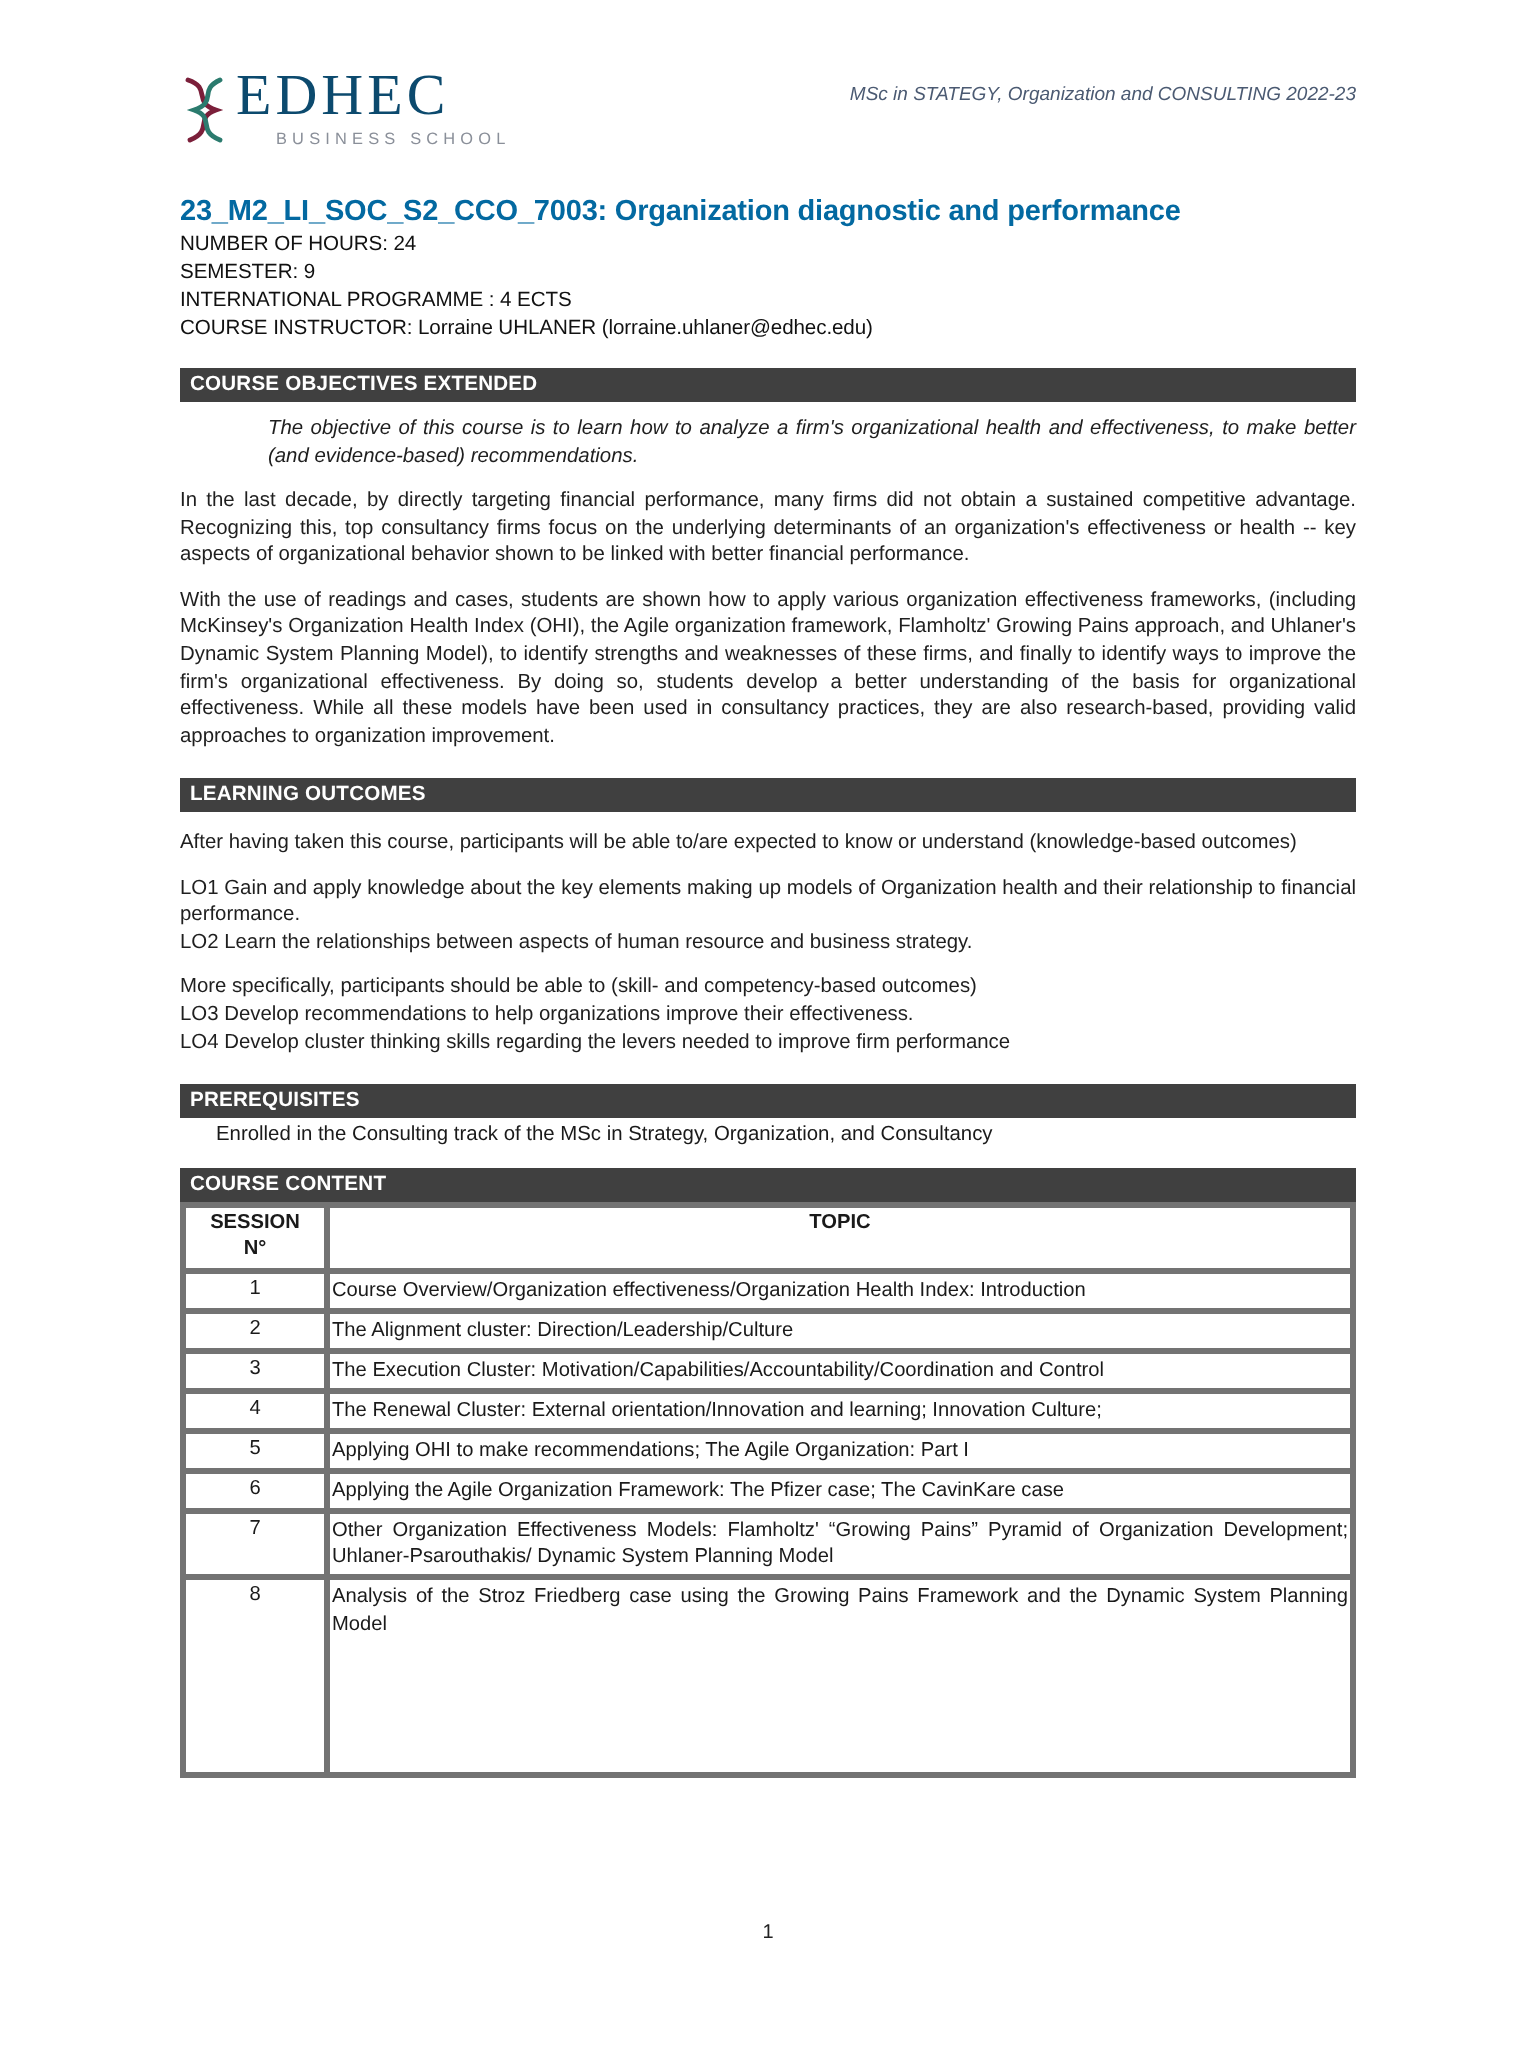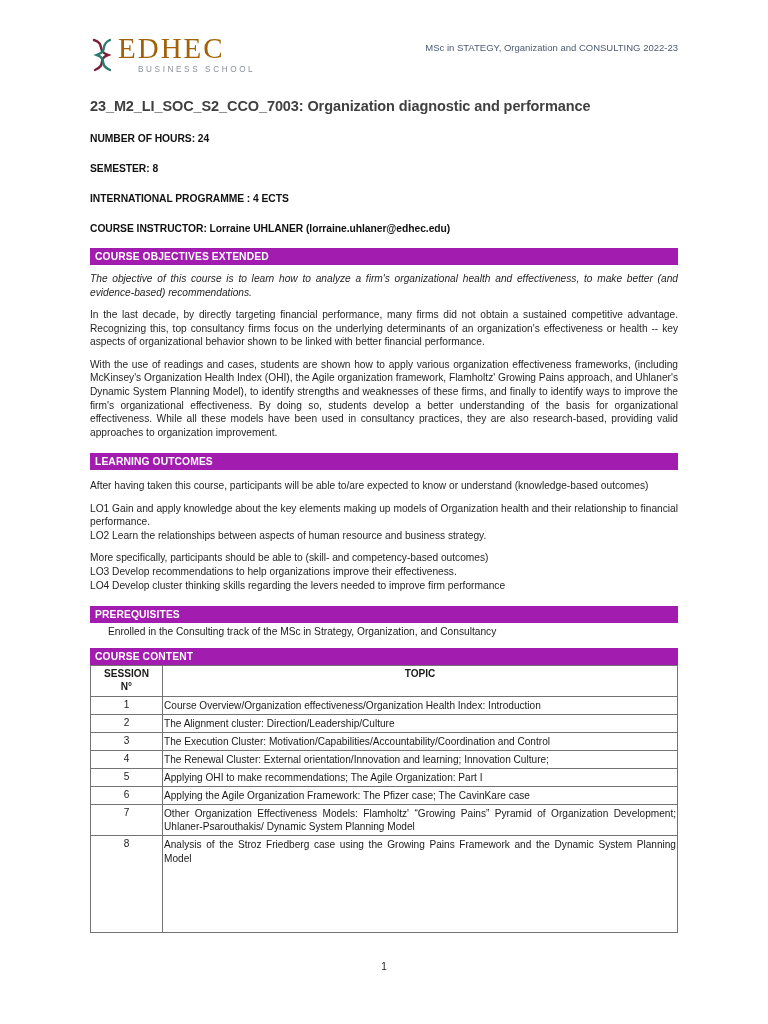--- a/index.html
+++ b/index.html
@@ -44,98 +44,100 @@
   .logo-mark svg { display: block; }
   .logo-text {
     display: flex;
     flex-direction: column;
     line-height: 1;
   }
   .logo-edhec {
     font-family: "Liberation Serif", serif;
     font-size: 29px;
     letter-spacing: 2px;
-    color: #a16207;
+    color: #0c4a6e;
     font-weight: 400;
   }
   .logo-sub {
     font-size: 8.2px;
     letter-spacing: 2.6px;
     color: #8a8f99;
     margin-top: 3px;
     margin-left: 20px;
   }
   .header-right {
     font-size: 9.5px;
     color: #4b5a72;
     margin-top: 12px;
     text-align: right;
+    font-style: italic;
   }
 
   
   .doc-title {
-    color: #404040;
+    color: #0369a1;
     font-size: 14.5px;
     font-weight: bold;
     margin-top: 16px;
     letter-spacing: -0.1px;
   }
   .meta-line {
     font-size: 10.3px;
-    font-weight: bold;
+    font-weight: normal;
     color: #111;
-    margin-top: 19px;
+    margin-top: 3px;
     letter-spacing: -0.05px;
   }
   .meta-line:first-of-type { margin-top: 7px; }
 
   
   .section-bar {
-    background: #a21caf;
+    background: #404040;
     color: #ffffff;
     font-size: 10.3px;
     font-weight: bold;
     padding: 3px 5px 3px 5px;
     margin-top: 14px;
     letter-spacing: 0.1px;
   }
   .section-bar.tight { margin-top: 10px; }
 
   
   p.body {
     font-size: 10.2px;
     line-height: 1.33;
     color: #1f1f1f;
     text-align: justify;
     margin: 9px 0 0 0;
   }
   p.body.italic {
     font-style: italic;
     margin-top: 7px;
+    margin-left: 44px;
   }
   p.nomargin { margin-top: 0; }
 
   
   .prereq-text {
     font-size: 10.2px;
     line-height: 1.3;
     margin-top: 2px;
     padding-left: 18px;
   }
 
   
   table.content-table {
     width: 100%;
     border-collapse: collapse;
     margin-top: 0;
     table-layout: fixed;
   }
   table.content-table th,
   table.content-table td {
-    border: 1px solid #737373;
+    border: 3px solid #737373;
     font-size: 10.1px;
     vertical-align: top;
   }
   table.content-table th {
     font-weight: bold;
     text-align: center;
     padding: 2px 3px;
     line-height: 1.25;
   }
   col.c-session { width: 72px; }
@@ -179,21 +181,21 @@
         <span class="logo-edhec">EDHEC</span>
         <span class="logo-sub">BUSINESS SCHOOL</span>
       </span>
     </div>
     <div class="header-right">MSc in STATEGY, Organization and CONSULTING 2022-23</div>
   </div>
 
   <div class="doc-title">23_M2_LI_SOC_S2_CCO_7003: Organization diagnostic and performance</div>
 
   <div class="meta-line">NUMBER OF HOURS: 24</div>
-  <div class="meta-line">SEMESTER: 8</div>
+  <div class="meta-line">SEMESTER: 9</div>
   <div class="meta-line">INTERNATIONAL PROGRAMME : 4 ECTS</div>
   <div class="meta-line">COURSE INSTRUCTOR: Lorraine UHLANER (lorraine.uhlaner@edhec.edu)</div>
 
   <div class="section-bar">COURSE OBJECTIVES EXTENDED</div>
   <p class="body italic">The objective of this course is to learn how to analyze a firm's organizational health and effectiveness, to make better (and evidence-based) recommendations.</p>
   <p class="body">In the last decade, by directly targeting financial performance, many firms did not obtain a sustained competitive advantage. Recognizing this, top consultancy firms focus on the underlying determinants of an organization's effectiveness or health -- key aspects of organizational behavior shown to be linked with better financial performance.</p>
   <p class="body">With the use of readings and cases, students are shown how to apply various organization effectiveness frameworks, (including McKinsey's Organization Health Index (OHI), the Agile organization framework, Flamholtz' Growing Pains approach, and Uhlaner's Dynamic System Planning Model),  to identify strengths and weaknesses of these firms, and finally to identify ways to improve the firm's organizational effectiveness. By doing so, students develop a better understanding of the basis for organizational effectiveness.  While all these models have been used in consultancy practices, they are also research-based, providing valid approaches to organization improvement.</p>
 
   <div class="section-bar">LEARNING OUTCOMES</div>
   <p class="body">After having taken this course, participants will be able to/are expected to know or understand (knowledge-based outcomes)</p>

